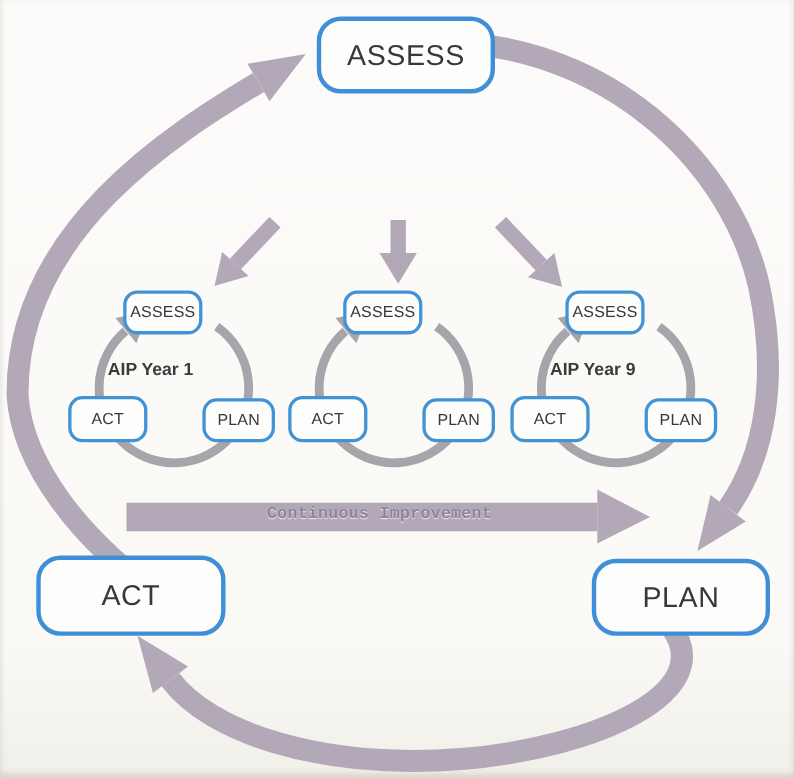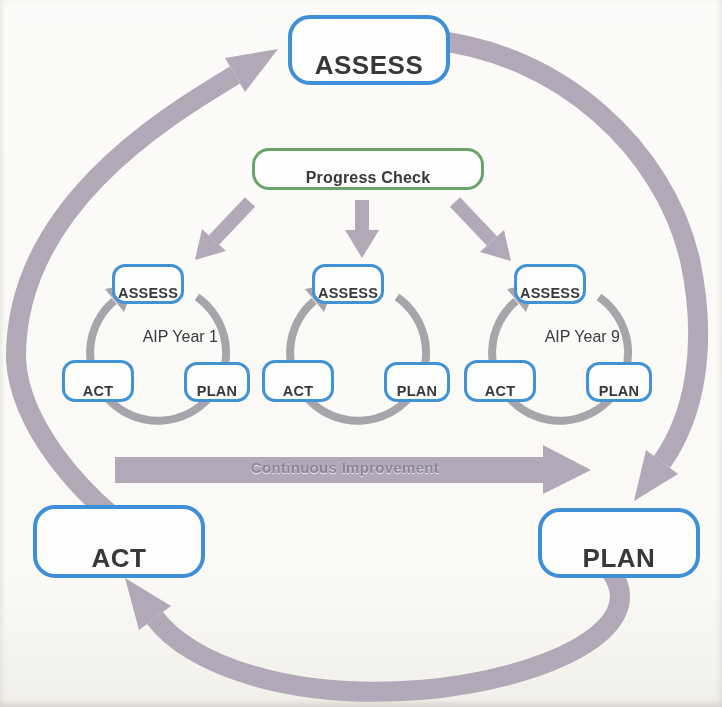--- a/index.html
+++ b/index.html
@@ -10,22 +10,22 @@
     overflow:hidden;
     font-family:"Liberation Sans","DejaVu Sans",sans-serif;
     box-shadow:inset 0 -3px 6px rgba(120,115,105,.25);
   }
   .arrows-layer{position:absolute;left:0;top:0;width:722px;height:707px;}
   .box{
     position:absolute;
     background:#fdfdfc;
     border:4px solid #3f8fd8;
     border-radius:22px;
-    display:flex;align-items:flex-end;justify-content:center;
-    font-weight:bold;color:#38383b;
+    display:flex;align-items:center;justify-content:center;
+    font-weight:normal;color:#38383b;
     box-sizing:border-box;
     letter-spacing:.5px;
   }
   .box-big{font-size:26px;}
   .box-top-assess{left:288px;top:15px;width:162px;height:70px;}
   .box-act-big{left:33px;top:505px;width:172px;height:73px;}
   .box-plan-big{left:538px;top:508px;width:162px;height:70px;}
   .box-progress{
     left:252px;top:148px;width:232px;height:42px;
     border:3px solid #68a46c;border-radius:17px;font-size:16px;letter-spacing:.2px;
@@ -36,27 +36,28 @@
   .mini-cycle.c3{left:458px;top:256px;}
   .box-mini{
     border:3px solid #4193d6;border-radius:13px;font-size:14.5px;
     background:#fdfdfc;letter-spacing:.2px;
   }
   .mini-assess{left:56px;top:8px;width:72px;height:40px;}
   .mini-act{left:6px;top:104px;width:72px;height:42px;}
   .mini-plan{left:128px;top:106px;width:66px;height:40px;}
   .mini-title{
     position:absolute;left:42px;top:72px;width:120px;
-    text-align:right;font-size:16px;font-weight:normal;color:#3b3b3e;
+    text-align:left;font-size:16px;font-weight:bold;color:#3b3b3e;
   }
   .ci-label{
     position:absolute;left:145px;top:459px;width:400px;
     text-align:center;font-size:15px;font-weight:bold;
     color:#8d8498;text-shadow:0 1px 1px rgba(255,255,255,.85);
     letter-spacing:.3px;
+    font-family:Liberation Mono, monospace;
   }
 </style>
 </head>
 <body>
 
 <div class="stage">
 
   <svg class="arrows-layer" width="722" height="707" viewBox="0 0 722 707">
 
     <g fill="#b3a8b8">
@@ -111,23 +112,20 @@
   <div class="box box-big box-top-assess">
     <span>ASSESS</span>
   </div>
   <div class="box box-big box-act-big">
     <span>ACT</span>
   </div>
   <div class="box box-big box-plan-big">
     <span>PLAN</span>
   </div>
 
-  <div class="box box-progress">
-    <span>Progress Check</span>
-  </div>
 
   <div class="mini-cycle c1">
     <div class="box box-mini mini-assess">
       <span>ASSESS</span>
     </div>
     <div class="mini-title">AIP Year 1</div>
     <div class="box box-mini mini-act">
       <span>ACT</span>
     </div>
     <div class="box box-mini mini-plan">

